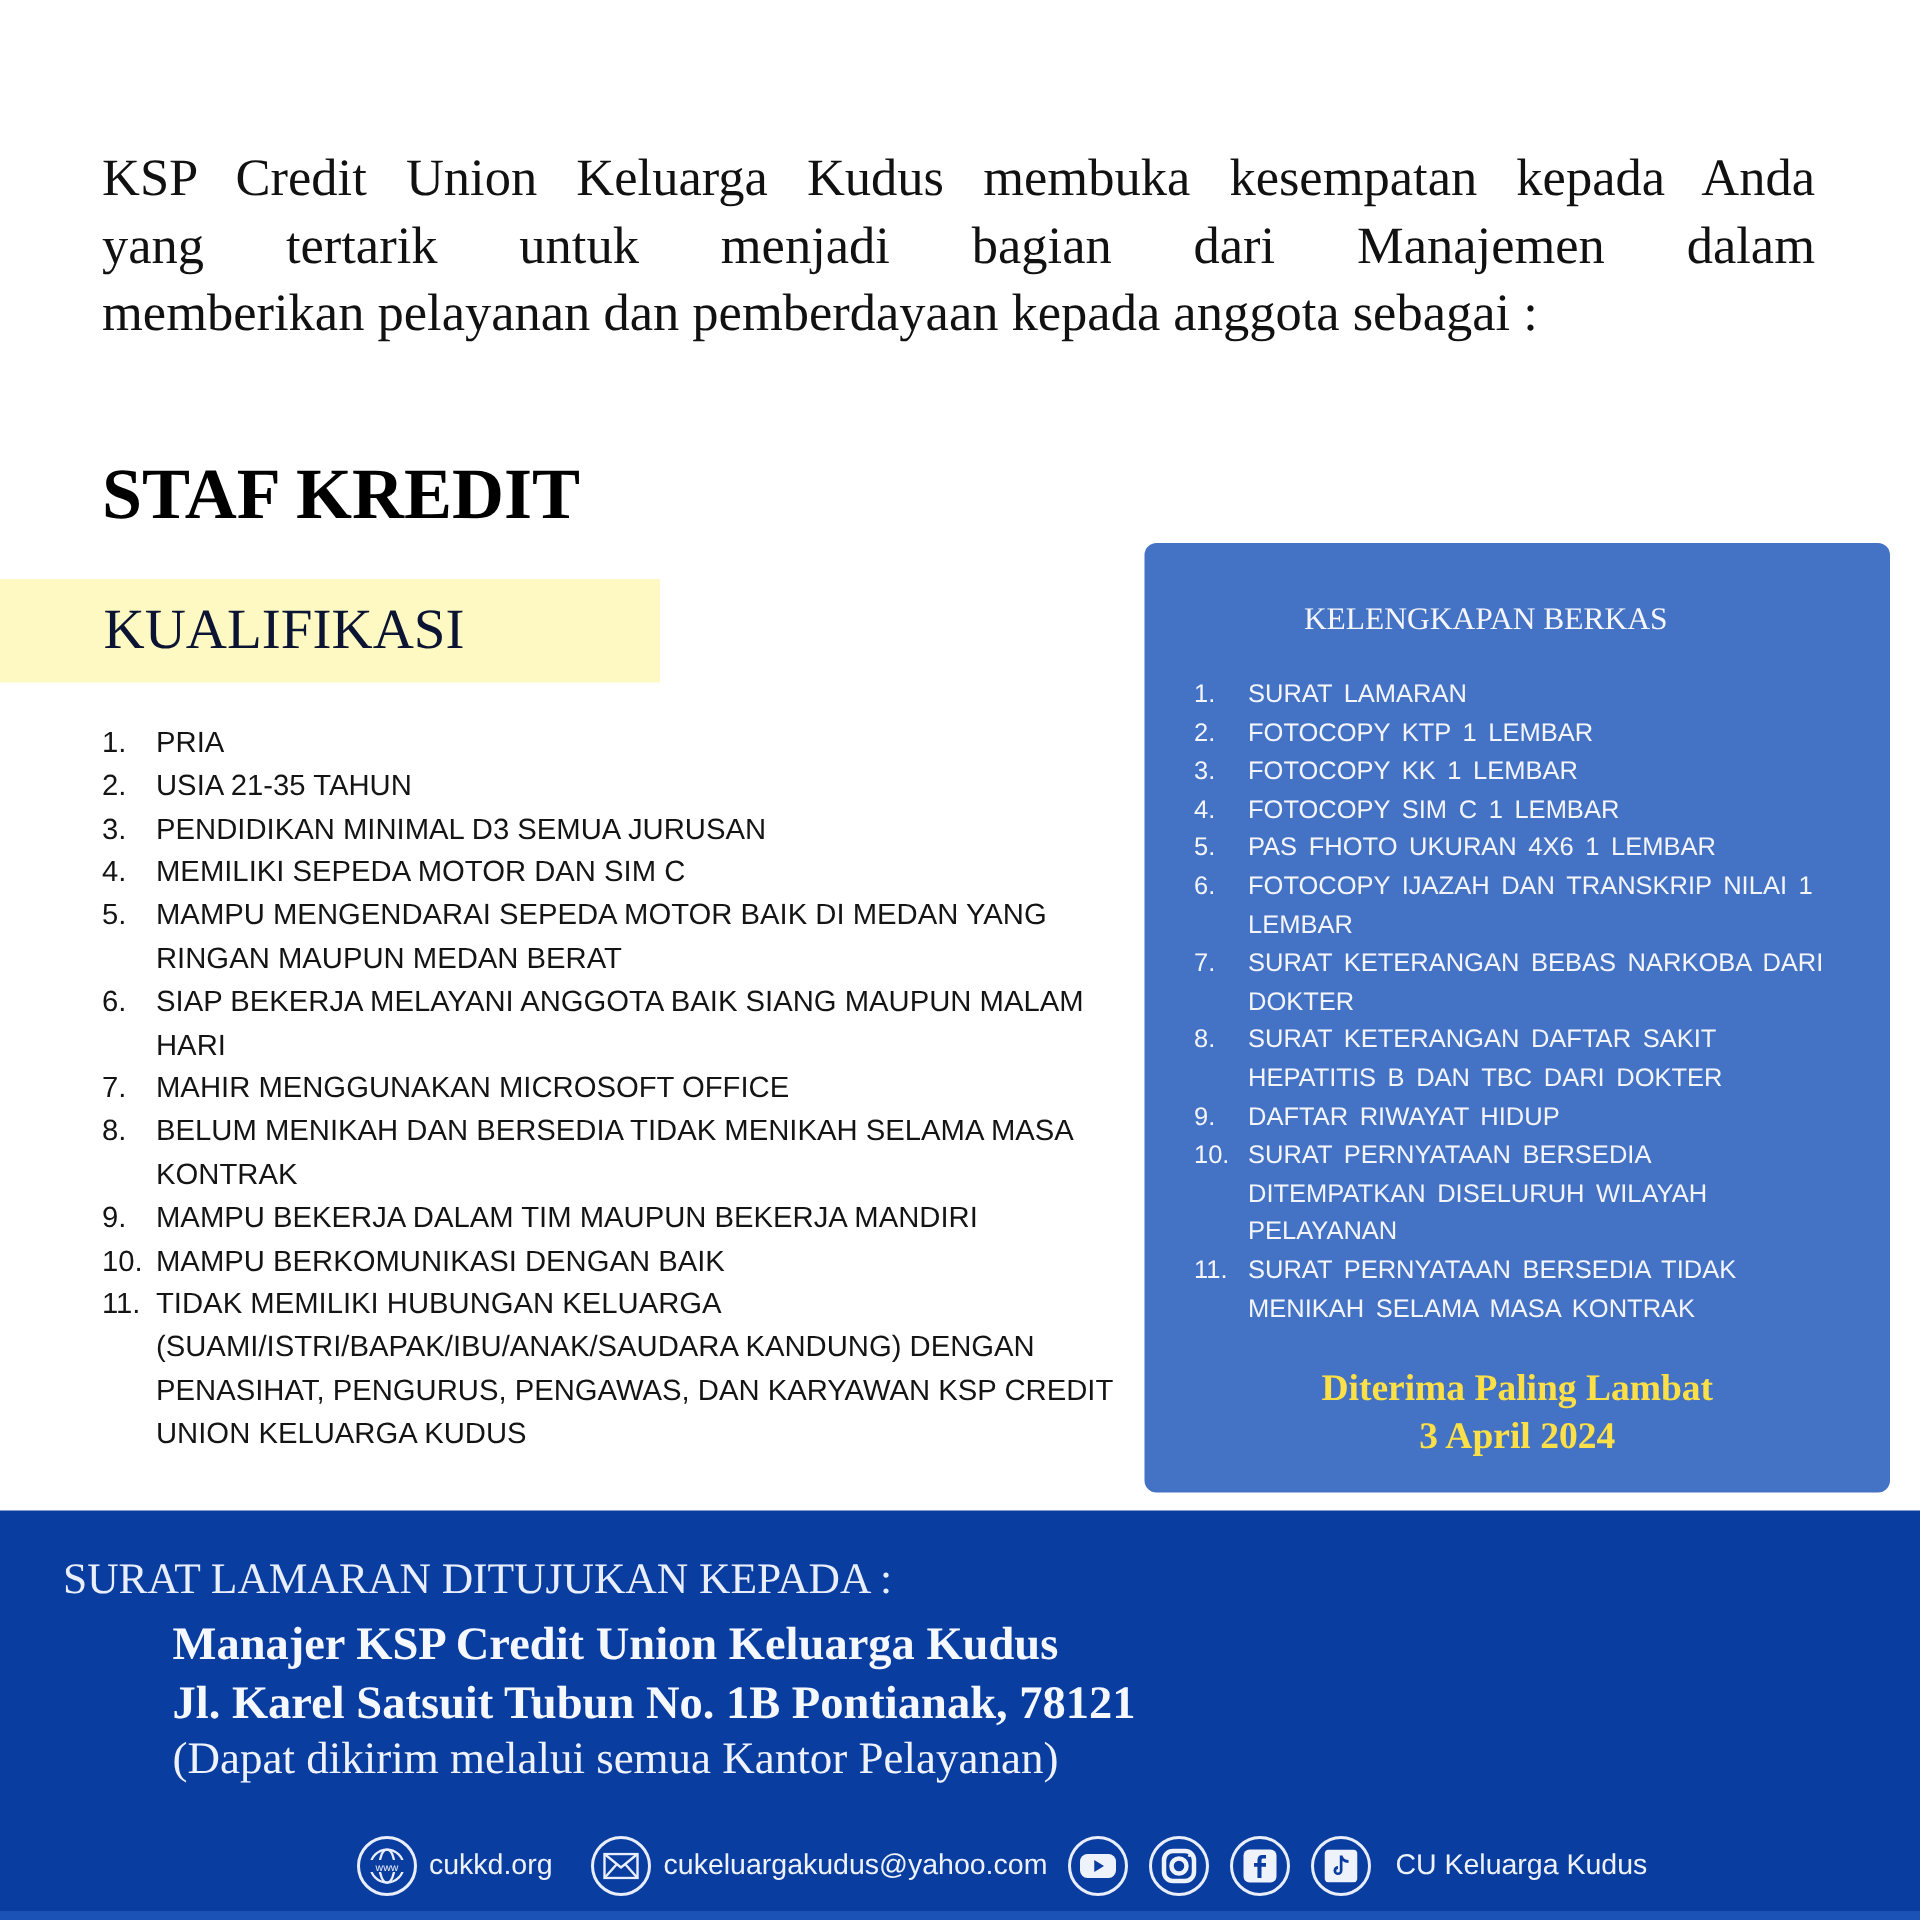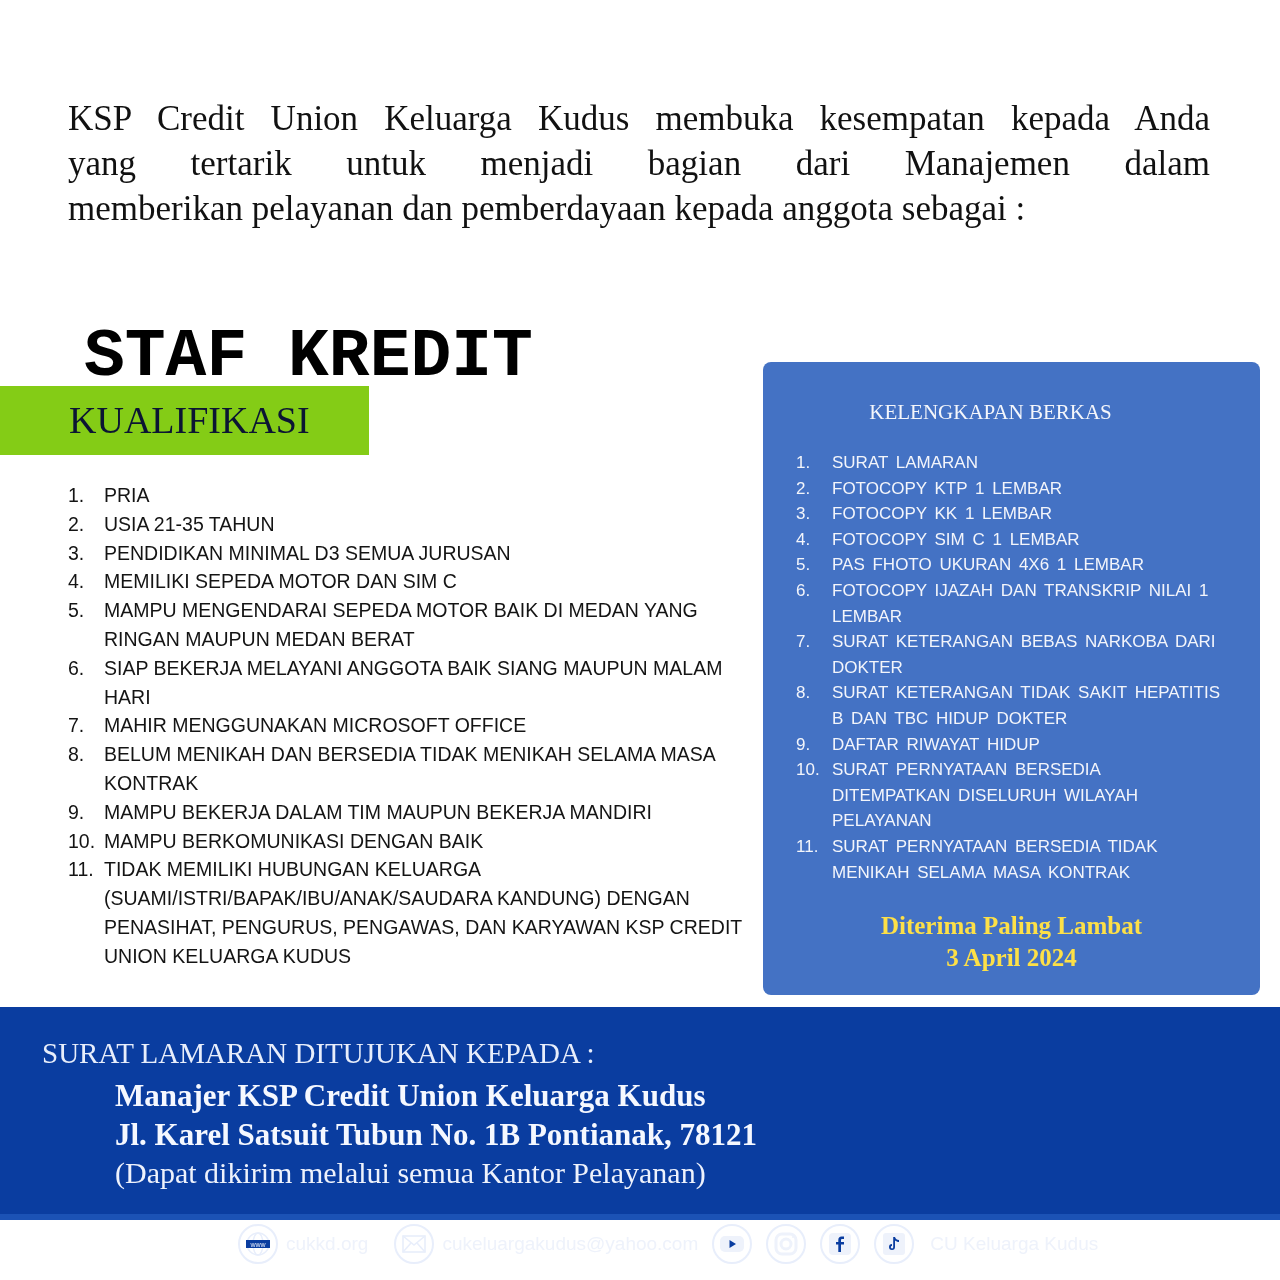--- a/index.html
+++ b/index.html
@@ -8,27 +8,27 @@
     background: #ffffff; font-family: "Liberation Sans", sans-serif; color: #111;
   }
   .intro {
     position: absolute; left: 68px; top: 96px; width: 1142px;
     font-family: "Liberation Serif", serif; font-size: 35px; line-height: 45px;
     text-align: justify; text-align-last: left; color: #111;
   }
   .intro .line { display: block; text-align: justify; text-align-last: justify; }
   .intro .line.last { text-align-last: left; }
   .title {
-    position: absolute; left: 68px; top: 302px; margin: 16px;
-    font-family: Liberation Mono, monospace; font-weight: bold; font-size: 68px;
+    position: absolute; left: 68px; top: 302px; margin: 0;
+    font-family: Liberation Serif, serif; font-weight: bold; font-size: 48px;
     letter-spacing: 0px; color: #000;
   }
   .kual-band {
-    position: absolute; left: 0; top: 386px; width: 369px; height: 69px;
-    background: #84cc16;
+    position: absolute; left: 0; top: 386px; width: 440px; height: 69px;
+    background: #fef9c3;
   }
   .kual-band span {
     position: absolute; left: 69px; top: 12px;
     font-family: "Liberation Serif", serif; font-size: 38px; color: #0b1533;
   }
   .qual-list {
     position: absolute; left: 68px; top: 481px; width: 690px;
     margin: 0; padding: 0; list-style: none;
     font-family: "Liberation Sans", sans-serif; font-size: 19.5px; line-height: 28.8px; color: #141414;
   }
@@ -50,21 +50,21 @@
     word-spacing: 3px;
   }
   .berkas-list li { display: flex; }
   .berkas-list .num { width: 36px; flex: 0 0 36px; word-spacing: 0; }
   .berkas-list .txt { flex: 1; }
   .deadline {
     position: absolute; left: 0; width: 100%; top: 548px; text-align: center;
     font-family: "Liberation Serif", serif; font-weight: bold; font-size: 25px; line-height: 32px; color: #fde047;
   }
   .footer {
-    position: absolute; left: 0; top: 1007px; width: 1280px; height: 213px;
+    position: absolute; left: 0; top: 1007px; width: 1280px; height: 273px;
     background: #0a3da0;
   }
   .footer .stripe {
     position: absolute; left: 0; bottom: 0; width: 100%; height: 6px; background: #1b52b5;
   }
   .addr-label {
     position: absolute; left: 42px; top: 30px;
     font-family: "Liberation Serif", serif; font-size: 29px; color: #e8eefb;
   }
   .addr-name, .addr-street {
@@ -178,21 +178,21 @@
     <li>
         <span class="num">6.</span>
         <span class="txt">FOTOCOPY IJAZAH DAN TRANSKRIP NILAI 1 LEMBAR</span>
       </li>
     <li>
         <span class="num">7.</span>
         <span class="txt">SURAT KETERANGAN BEBAS NARKOBA DARI DOKTER</span>
       </li>
     <li>
         <span class="num">8.</span>
-        <span class="txt">SURAT KETERANGAN TIDAK SAKIT HEPATITIS B DAN TBC HIDUP DOKTER</span>
+        <span class="txt">SURAT KETERANGAN DAFTAR SAKIT HEPATITIS B DAN TBC DARI DOKTER</span>
       </li>
     <li>
         <span class="num">9.</span>
         <span class="txt">DAFTAR RIWAYAT HIDUP</span>
       </li>
     <li>
         <span class="num">10.</span>
         <span class="txt">SURAT PERNYATAAN BERSEDIA DITEMPATKAN DISELURUH WILAYAH PELAYANAN</span>
       </li>
     <li>

